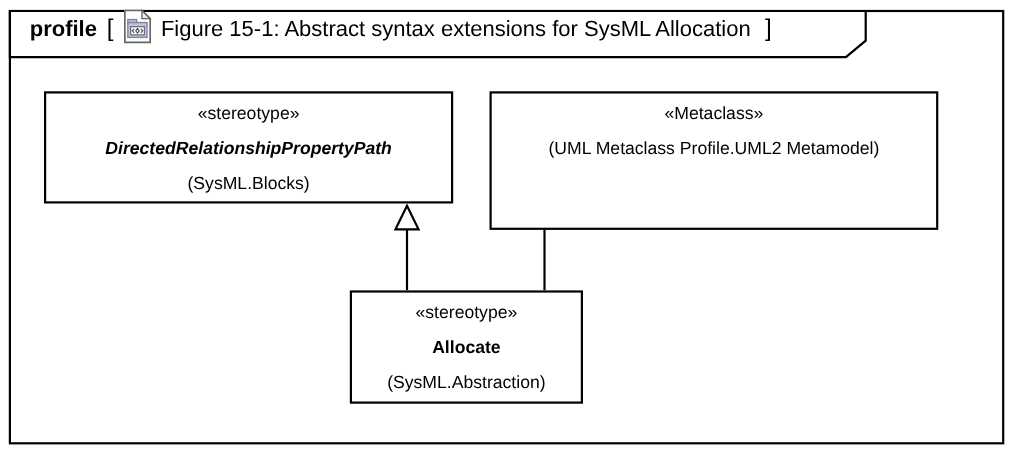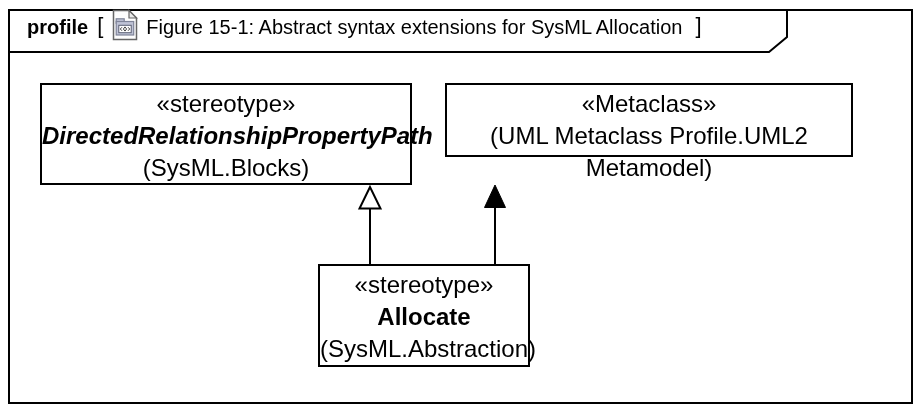--- a/index.html
+++ b/index.html
@@ -32,30 +32,30 @@
   .tab-bracket.open  { margin-left: 9px;  margin-right: 9px; }
   .tab-bracket.close { margin-left: 13px; }
   .tab-icon { display: inline-block; margin-right: 8px; }
   
   .node {
     position: absolute;
     box-sizing: border-box;
     border: 2px solid #000000;
     background: #ffffff;
     text-align: center;
-    font-size: 24px;
+    font-size: 16px;
     line-height: 32px;
     padding-top: 3px;
   }
   .node .stereotype { font-weight: 400; }
   .node .node-name  { font-weight: bold; }
   .node .node-name.italic { font-style: italic; }
   .node .package    { font-weight: 400; }
   #node-drpp     { left: 40px;  top: 83px;  width: 372px; height: 102px; }
-  #node-abstraction { left: 445px; top: 83px;  width: 408px; height: 74px; }
+  #node-abstraction { left: 445px; top: 83px;  width: 408px; height: 126px; }
   #node-allocate { left: 318px; top: 264px; width: 212px; height: 103px; }
 </style>
 </head>
 <body>
 
 <div id="canvas">
 
   <svg id="diagram-svg" viewBox="0 0 920 415" xmlns="http://www.w3.org/2000/svg">
 
     <rect x="9" y="10" width="903" height="393" fill="none" stroke="#000000" stroke-width="2"></rect>

